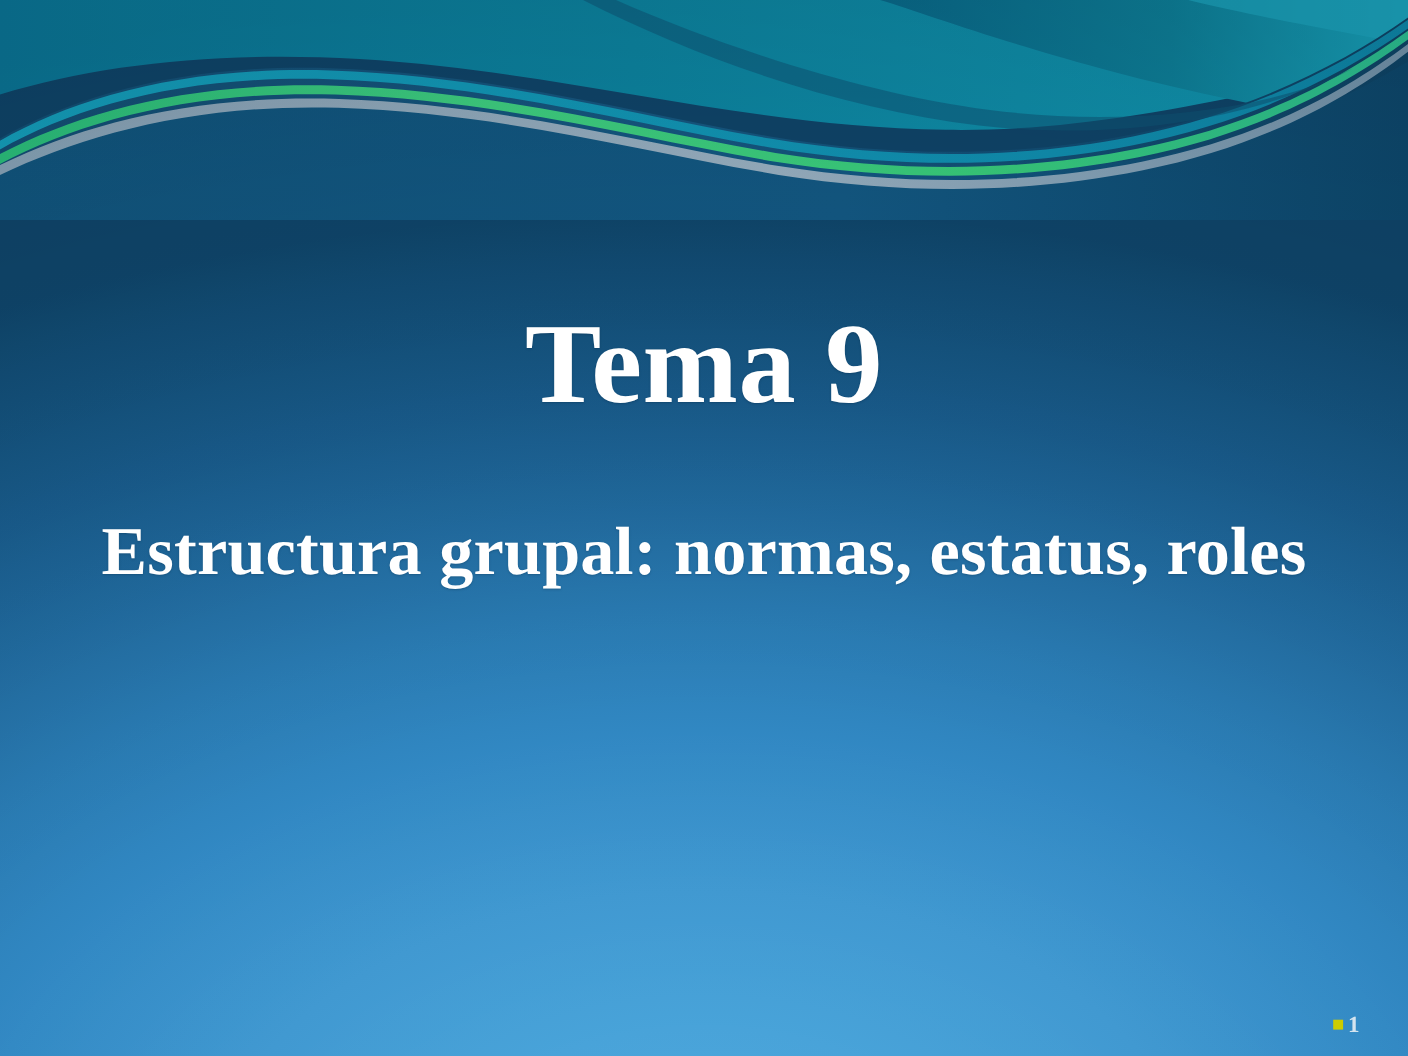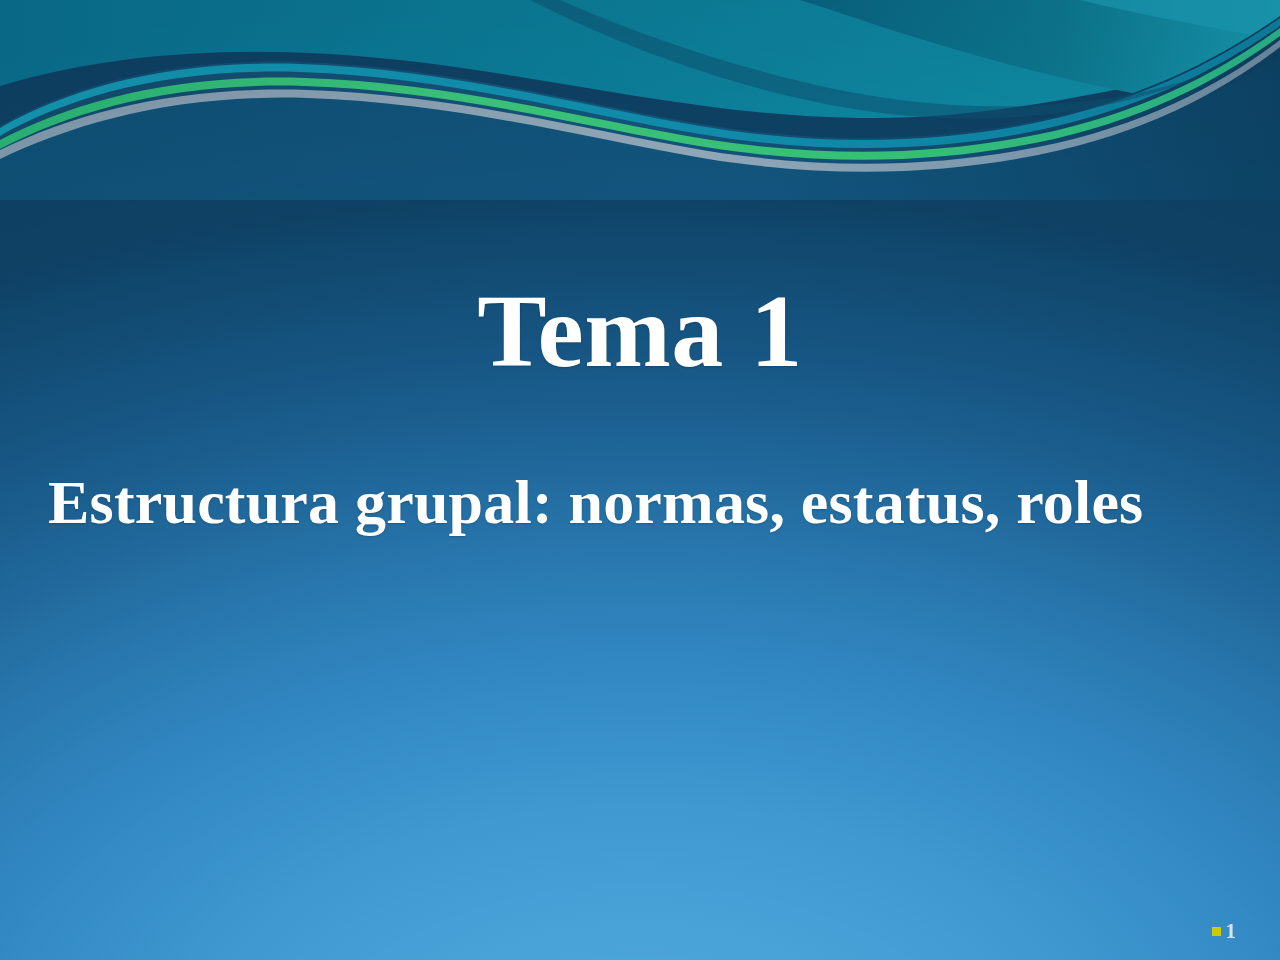--- a/index.html
+++ b/index.html
@@ -67,21 +67,21 @@
     color: #ffffff;
     letter-spacing: 0.5px;
     text-shadow: 0 1px 2px rgba(0,30,55,0.28);
     font-family: "Liberation Serif", "DejaVu Serif", serif;
   }
   .subtitle-block {
     position: absolute;
     left: 48px;
     top: 462px;
     width: 1184px;
-    text-align: left;
+    text-align: center;
   }
   .slide-subtitle {
     margin: 0;
     font-size: 62px;
     line-height: 1.30;
     font-weight: bold;
     color: #ffffff;
     letter-spacing: 0.2px;
     text-shadow: 0 1px 2px rgba(0,30,55,0.25);
     font-family: "Liberation Serif", "DejaVu Serif", serif;
@@ -173,21 +173,21 @@
 
       <path d="M0,150 C78,112 178,86 308,90 C458,95 588,131 708,151 C828,170 938,167 1038,147 C1148,125 1224,82 1280,40 L1280,47 C1224,90 1148,133 1038,155 C938,175 828,178 708,159 C588,139 458,103 308,98 C178,94 78,122 0,159 Z" fill="url(#gSilver)" opacity="0.85"></path>
 
       <path d="M560,0 C660,44 790,86 900,100 C1010,114 1120,104 1200,76 L1230,62 C1140,110 1010,128 890,114 C770,100 640,56 530,0 Z" fill="#0e5d82" opacity="0.55"></path>
     </svg>
   </div>
 
   <div class="bg-vignette"></div>
 
   <div class="title-block">
-    <h1 class="slide-title">Tema 1</h1>
+    <h1 class="slide-title">Tema 9</h1>
   </div>
 
   <div class="subtitle-block">
     <p class="slide-subtitle">Estructura grupal: normas, estatus, roles</p>
   </div>
 
   <div class="slide-number">
     <span class="sn-bullet"></span>
     <span class="sn-text">1</span>
   </div>

